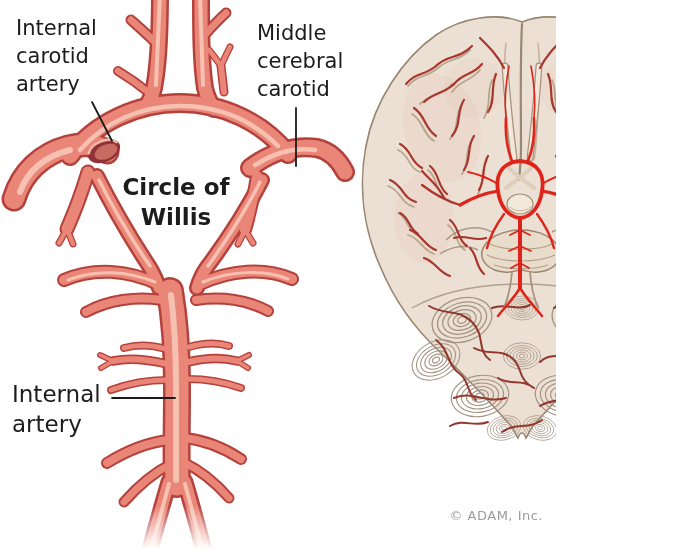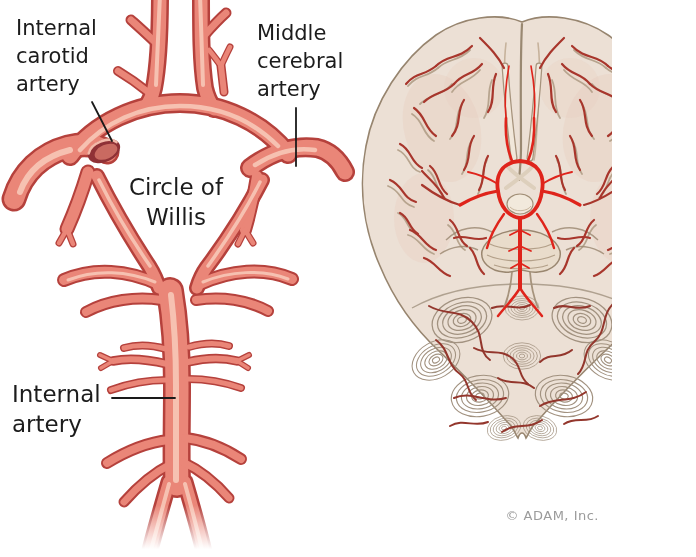--- a/index.html
+++ b/index.html
@@ -1,24 +1,24 @@
 <!DOCTYPE html>
 <html><head>
 <meta charset="utf-8">
 <style>
   html,body{margin:0;padding:0;background:#fff;}
-  .canvas{position:relative;width:612px;height:557px;background:#ffffff;overflow:hidden;
+  .canvas{position:relative;width:556px;height:557px;background:#ffffff;overflow:hidden;
           font-family:"DejaVu Sans","Liberation Sans",sans-serif;}
   svg{position:absolute;display:block;}
   .lbl{position:absolute;color:#1c1c1c;white-space:pre-line;font-family:"DejaVu Sans","Liberation Sans",sans-serif;}
   .lbl-sm{font-size:21px;line-height:28px;letter-spacing:0px;}
   .lbl-md{font-size:23px;line-height:30px;}
   #lbl-internal{left:16px;top:14px;}
   #lbl-middle{left:257px;top:19px;}
-  #lbl-circle{left:104px;top:172px;width:144px;text-align:center;}
+  #lbl-circle{left:104px;top:172px;width:144px;text-align:center;font-weight:bold;}
   #lbl-basilar{left:12px;top:379px;}
   #caption{left:354px;top:466px;width:336px;text-align:center;font-size:25px;color:#141414;}
   #credit{right:13px;top:508px;position:absolute;font-size:13px;color:#9b9b9b;letter-spacing:0.5px;
           font-family:"DejaVu Sans","Liberation Sans",sans-serif;text-align:center;}
 </style>
 </head>
 <body>
 
 <div class="canvas">
 
@@ -350,21 +350,21 @@
       <path d="M156,199 A12,8 0 0 0 177,198" fill="none" stroke="#c9b69e" stroke-width="1"></path>
     </g>
   </svg>
 
   <div class="lbl lbl-sm" id="lbl-internal">Internal
 carotid
 artery</div>
 
   <div class="lbl lbl-sm" id="lbl-middle">Middle
 cerebral
-artery</div>
+carotid</div>
 
   <div class="lbl lbl-md" id="lbl-circle">Circle of
 Willis</div>
 
   <div class="lbl lbl-md" id="lbl-basilar">Internal
 artery</div>
 
 
   <div id="credit">© ADAM, Inc.</div>
 </div>

